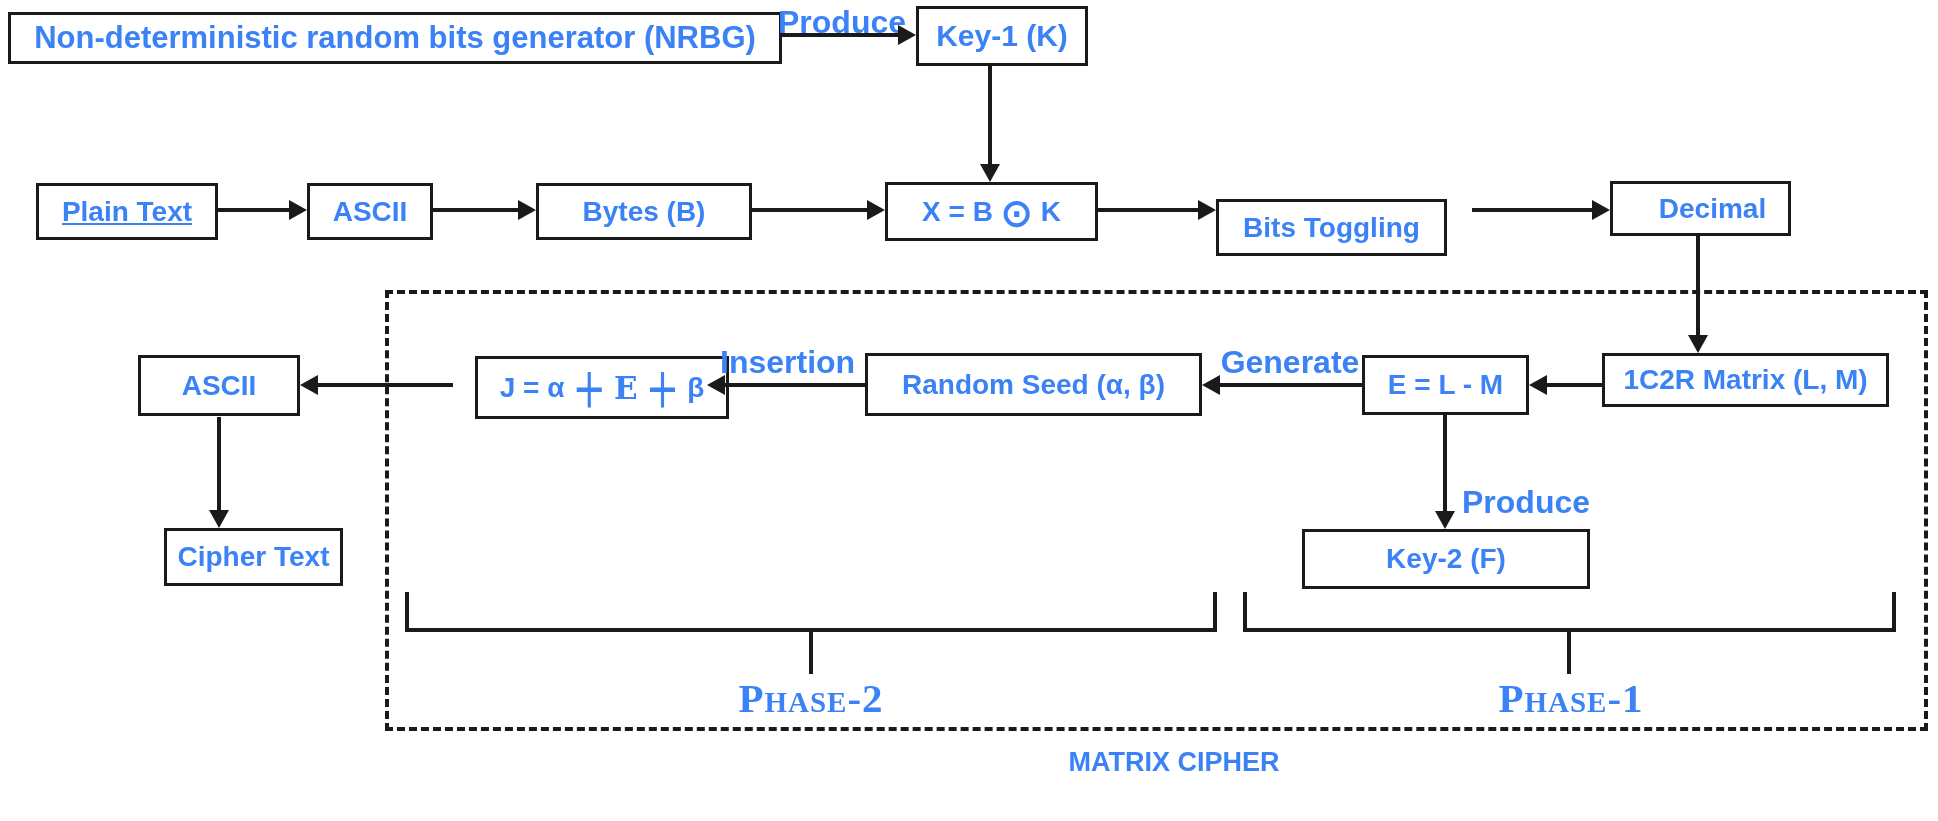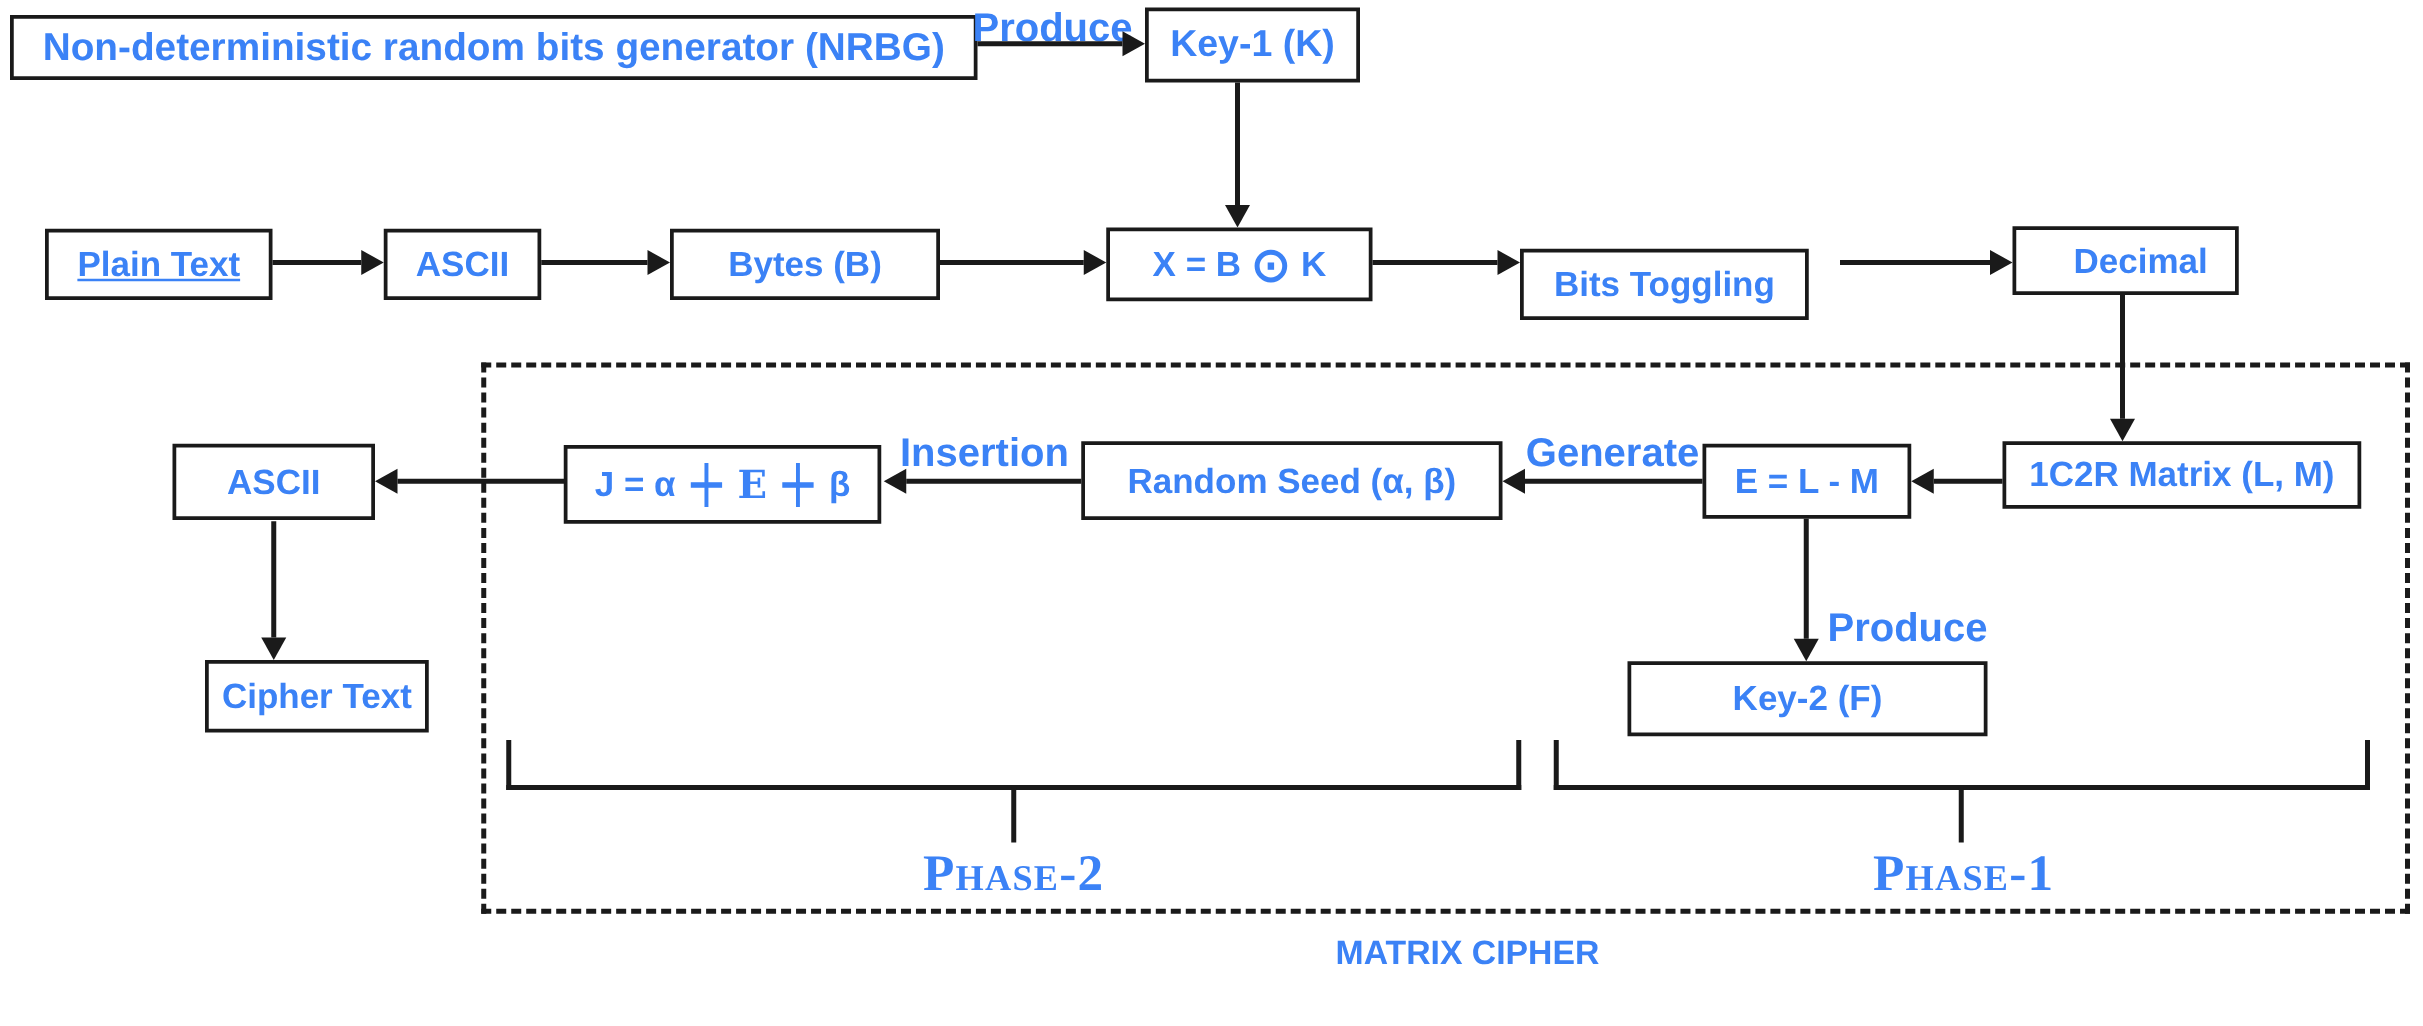--- a/index.html
+++ b/index.html
@@ -74,21 +74,21 @@
   <div class="box" style="left:1610px;top:181px;width:181px;height:55px;padding-left:24px;">Decimal</div>
 
   <div class="arr-r" style="left:218px;top:208px;width:71px;"></div>
   <div class="arr-r" style="left:433px;top:208px;width:85px;"></div>
   <div class="arr-r" style="left:752px;top:208px;width:115px;"></div>
   <div class="arr-r" style="left:1098px;top:208px;width:100px;"></div>
   <div class="arr-r" style="left:1472px;top:208px;width:120px;"></div>
   <div class="arr-d" style="left:1696px;top:236px;height:99px;"></div>
 
   <div class="box" style="left:138px;top:355px;width:162px;height:61px;">ASCII</div>
-  <div class="box" style="left:451px;top:356px;width:254px;height:63px;">
+  <div class="box" style="left:475px;top:356px;width:254px;height:63px;">
     <span>J = α</span>
     <span class="bigplus">+</span>
     <span class="serifE">E</span>
     <span class="bigplus">+</span>
     <span>β</span>
   </div>
   <div class="box" style="left:865px;top:353px;width:337px;height:63px;">Random Seed (α, β)</div>
   <div class="box" style="left:1362px;top:355px;width:167px;height:60px;">E = L - M</div>
   <div class="box" style="left:1602px;top:353px;width:287px;height:54px;">1C2R Matrix (L, M)</div>
 

